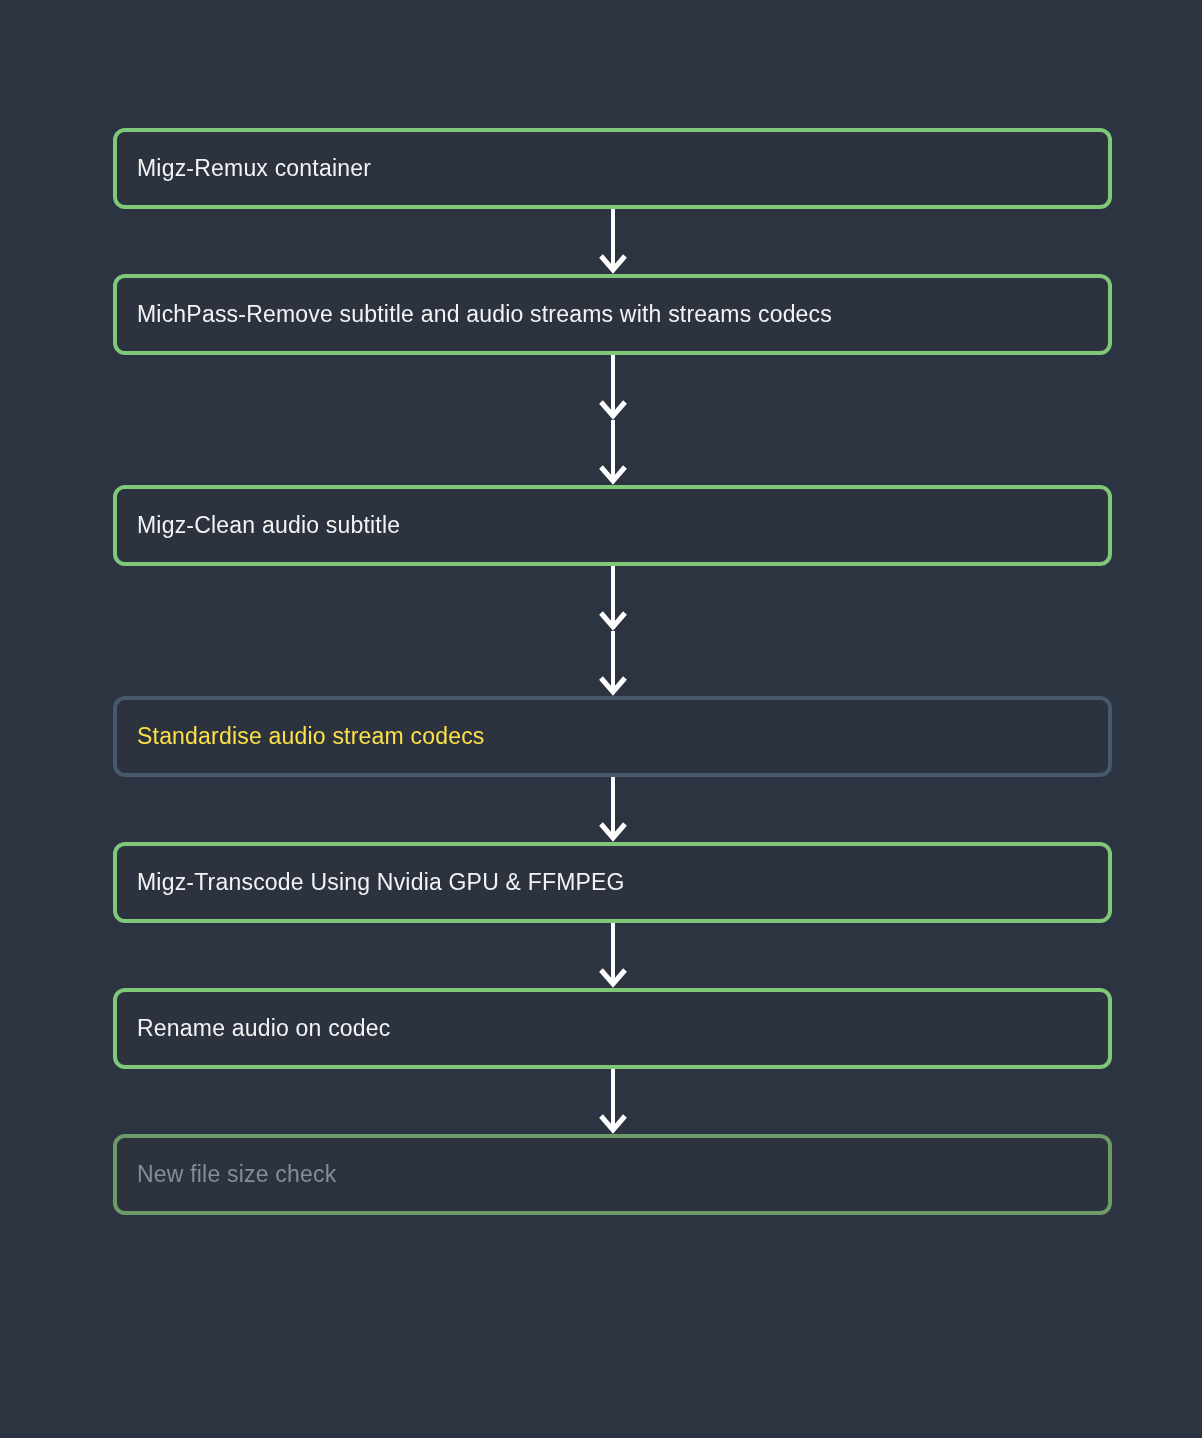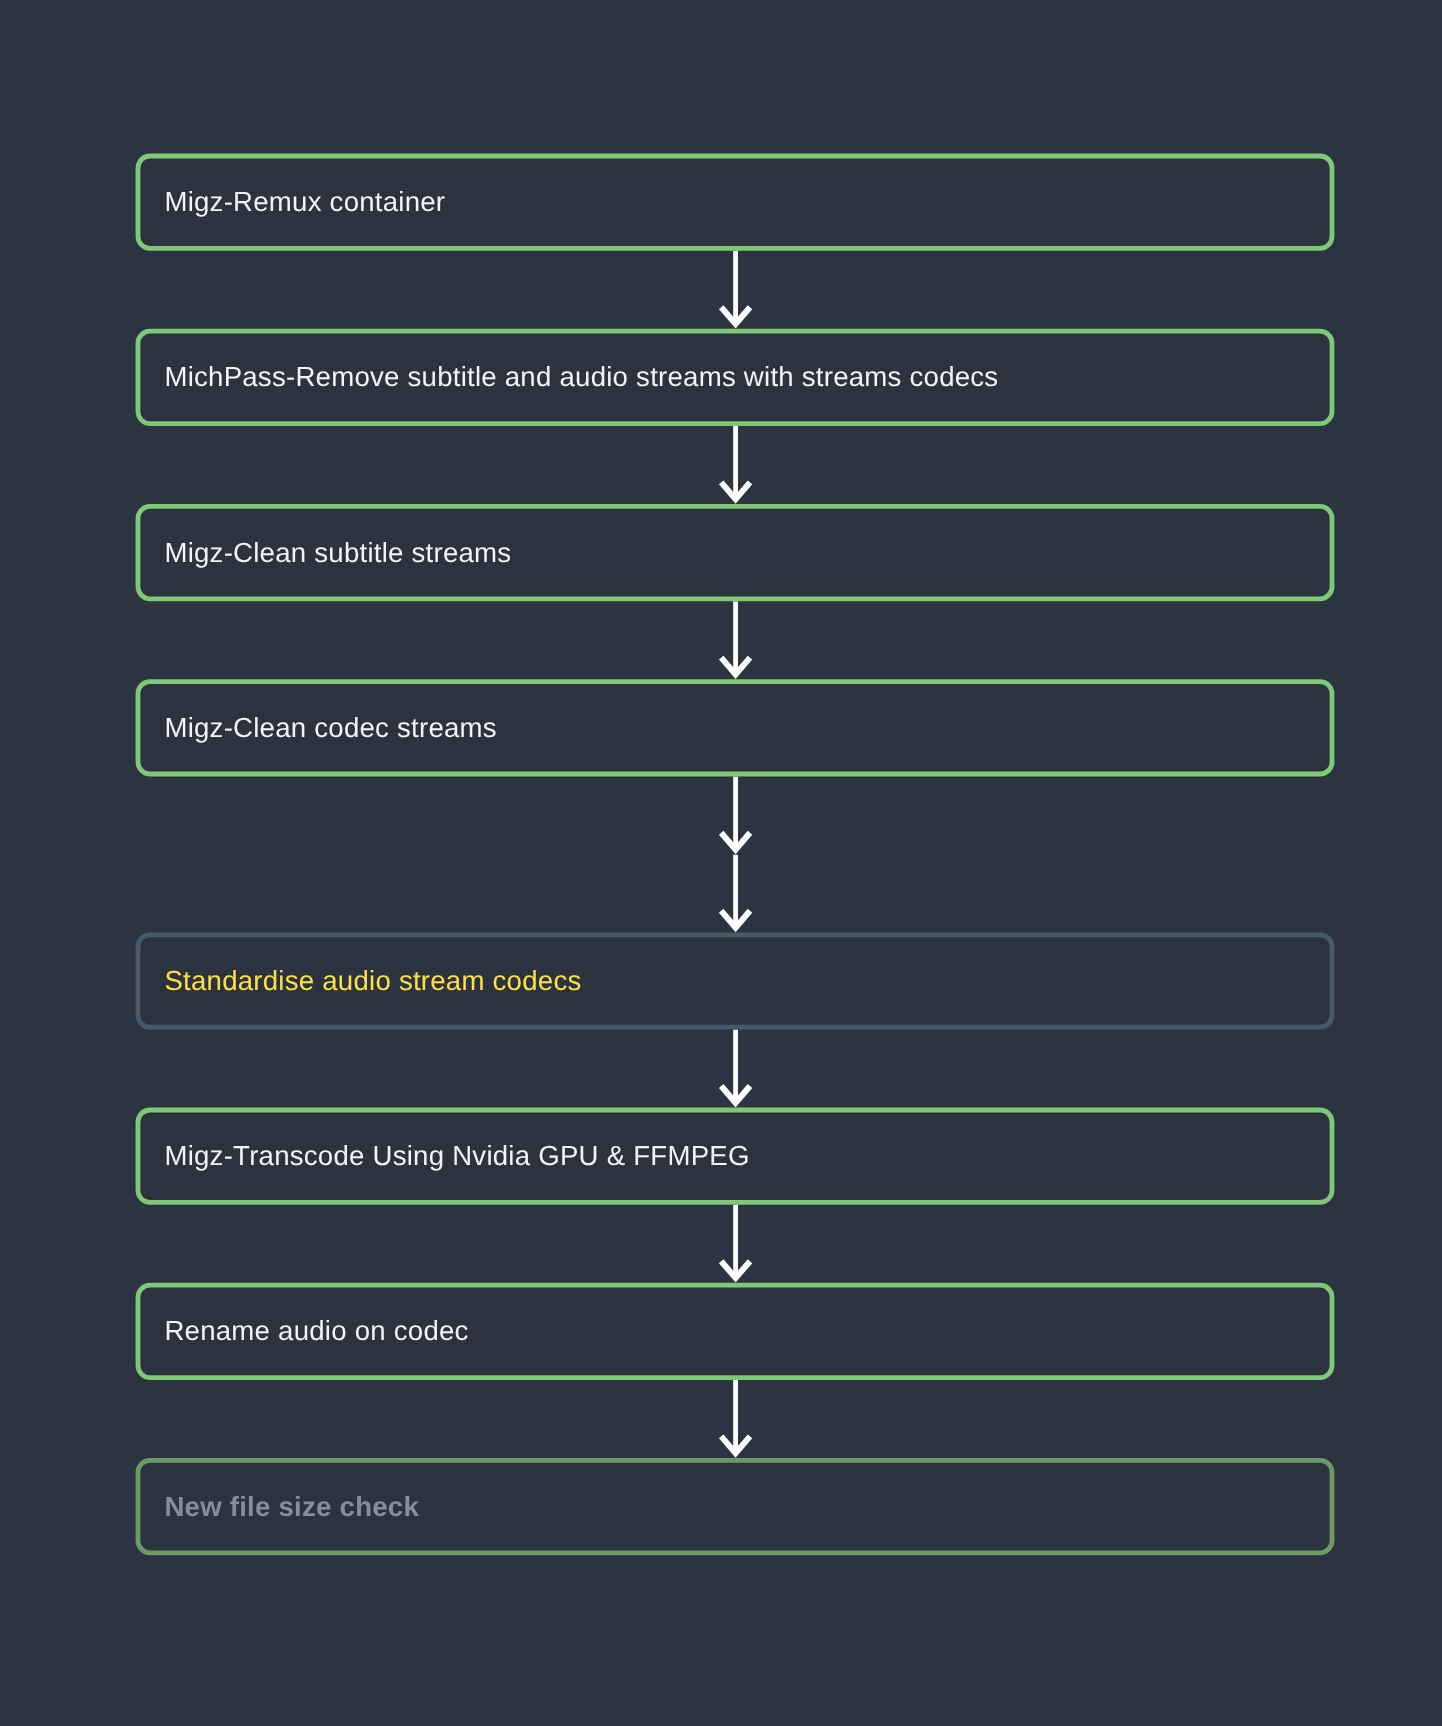--- a/index.html
+++ b/index.html
@@ -43,21 +43,20 @@
     white-space: nowrap;
   }
   .flow-node--disabled {
     border-color: #47596b;
   }
   .flow-node--disabled .node-label {
     color: #fde047;
   }
   .flow-node--muted {
     border-color: #6d9b66;
-    font-weight: bold;
   }
   .flow-node--muted .node-label {
     color: #858c9a;
   }
   .flow-arrow {
     width: 999px;
     height: 65px;
     display: flex;
     justify-content: center;
     align-items: stretch;
@@ -87,33 +86,30 @@
       <span class="node-label">MichPass-Remove subtitle and audio streams with streams codecs</span>
     </div>
 
     <div class="flow-arrow">
       <svg width="40" height="65" viewBox="0 0 40 65">
         <line x1="20" y1="0" x2="20" y2="61" stroke="#ffffff" stroke-width="4"></line>
         <polyline points="8,47 20,61 32,47" stroke="#ffffff" stroke-width="5" fill="none"></polyline>
       </svg>
     </div>
 
-    <div class="flow-node">
-      <span class="node-label">Migz-Clean subtitle streams</span>
-    </div>
 
     <div class="flow-arrow">
       <svg width="40" height="65" viewBox="0 0 40 65">
         <line x1="20" y1="0" x2="20" y2="61" stroke="#ffffff" stroke-width="4"></line>
         <polyline points="8,47 20,61 32,47" stroke="#ffffff" stroke-width="5" fill="none"></polyline>
       </svg>
     </div>
 
     <div class="flow-node">
-      <span class="node-label">Migz-Clean codec streams</span>
+      <span class="node-label">Migz-Clean audio subtitle</span>
     </div>
 
     <div class="flow-arrow">
       <svg width="40" height="65" viewBox="0 0 40 65">
         <line x1="20" y1="0" x2="20" y2="61" stroke="#ffffff" stroke-width="4"></line>
         <polyline points="8,47 20,61 32,47" stroke="#ffffff" stroke-width="5" fill="none"></polyline>
       </svg>
     </div>
 
 

